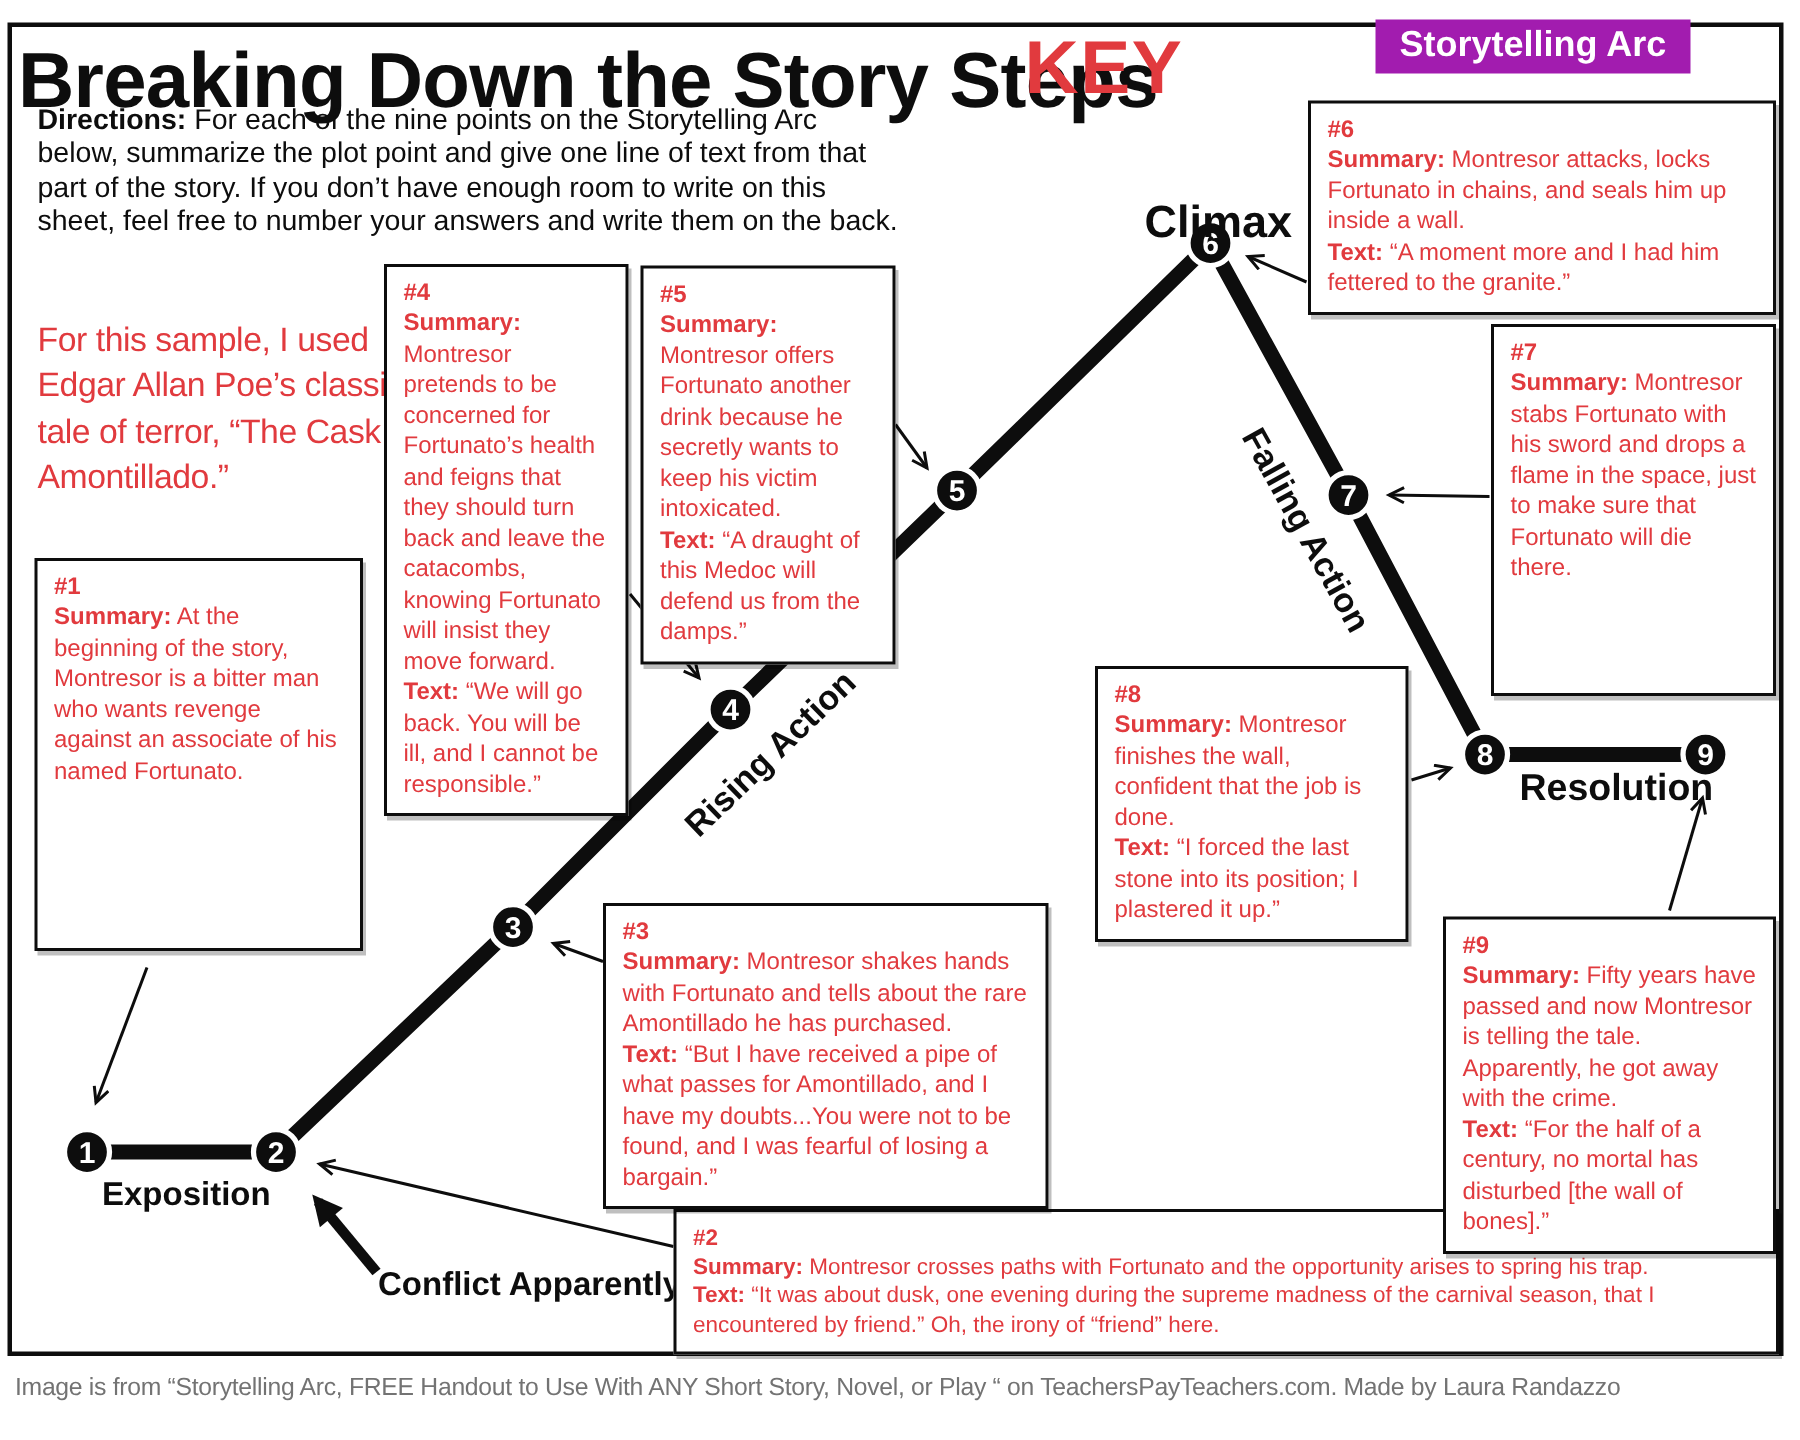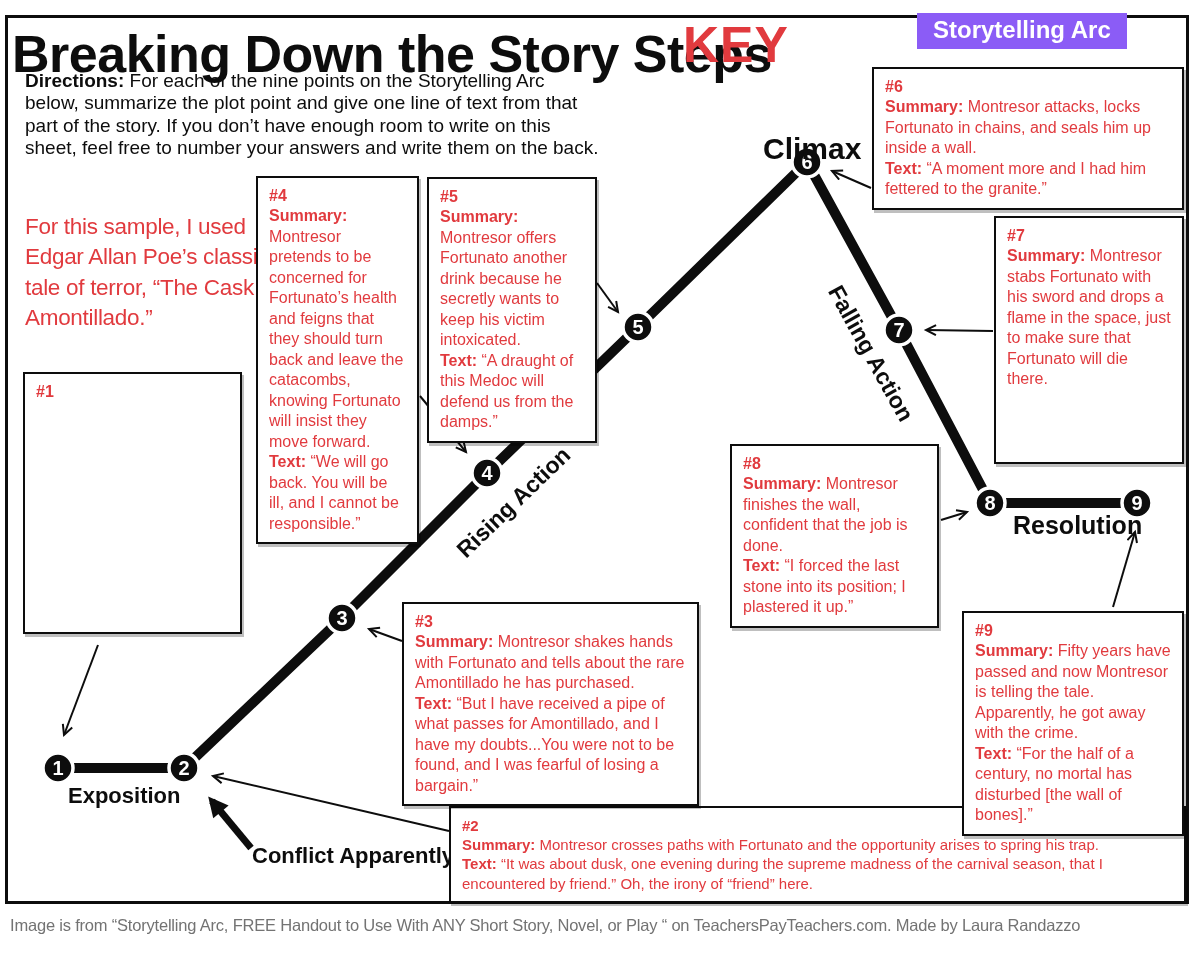--- a/index.html
+++ b/index.html
@@ -9,21 +9,21 @@
 
   
   .frame{left:5px;top:15px;width:1184px;height:889px;border:3px solid #0d0d0d;box-sizing:border-box;}
 
   
   .title{left:12px;top:24px;font-size:52px;font-weight:bold;letter-spacing:-0.5px;color:#0d0d0d;white-space:nowrap;}
   .directions{left:25px;top:70px;width:578px;font-size:19px;line-height:1.18;color:#0d0d0d;}
   .directions b{font-weight:bold;}
   .sample-note{left:25px;top:212px;width:264px;font-size:22.5px;letter-spacing:-0.3px;line-height:1.35;color:#e13a3e;}
   .key{left:683px;top:16px;font-size:50px;font-weight:bold;color:#e13a3e;letter-spacing:1px;}
-  .badge{left:917px;top:13px;background:#8b5cf6;color:#fff;font-size:24px;font-weight:bold;
+  .badge{left:917px;top:13px;background:#a21caf;color:#fff;font-size:24px;font-weight:bold;
          padding:3px 16px 5px 16px;white-space:nowrap;}
 
   
   .box{border:2px solid #0d0d0d;background:#fff;box-sizing:border-box;color:#e13a3e;
        font-size:16px;line-height:1.28;padding:8px 11px;box-shadow:2px 3px 0 rgba(0,0,0,0.25);}
   .box p{margin:0;}
   .box .num{font-weight:bold;}
   .box .lbl{font-weight:bold;}
   .box.blocklbl .seg1 .lbl{display:block;}
   .box.small{font-size:15px;}
@@ -99,20 +99,21 @@
 
 <div class="abs stage" style="left:68px;top:783px;">Exposition</div>
 <div class="abs stage" style="left:252px;top:843px;">Conflict Apparently</div>
 <div class="abs stage rot" style="left:440px;top:489px;font-size:23px;transform:rotate(-44deg);">Rising Action</div>
 <div class="abs stage" style="left:763px;top:132px;font-size:30px;">Climax</div>
 <div class="abs stage rot" style="left:795px;top:340px;font-size:23px;transform:rotate(61deg);">Falling Action</div>
 <div class="abs stage" style="left:1013px;top:511px;font-size:25px;">Resolution</div>
 
 <div class="abs box" style="left:23px;top:372px;width:219px;min-height:262px;">
   <p class="num">#1</p>
+  <p class="seg1"><b class="lbl">Summary:</b><span> At the beginning of the story, Montresor is a bitter man who wants revenge against an associate of his named Fortunato.</span></p>
 </div>
 
 <div class="abs box small" style="left:449px;top:806px;width:737px;min-height:86px;">
   <p class="num">#2</p>
   <p class="seg1"><b class="lbl">Summary:</b><span> Montresor crosses paths with Fortunato and the opportunity arises to spring his trap.</span></p>
   <p class="seg2"><b class="lbl">Text:</b><span> “It was about dusk, one evening during the supreme madness of the carnival season, that I encountered by friend.” Oh, the irony of “friend” here.</span></p>
 </div>
 
 <div class="abs box" style="left:402px;top:602px;width:297px;min-height:182px;">
   <p class="num">#3</p>

